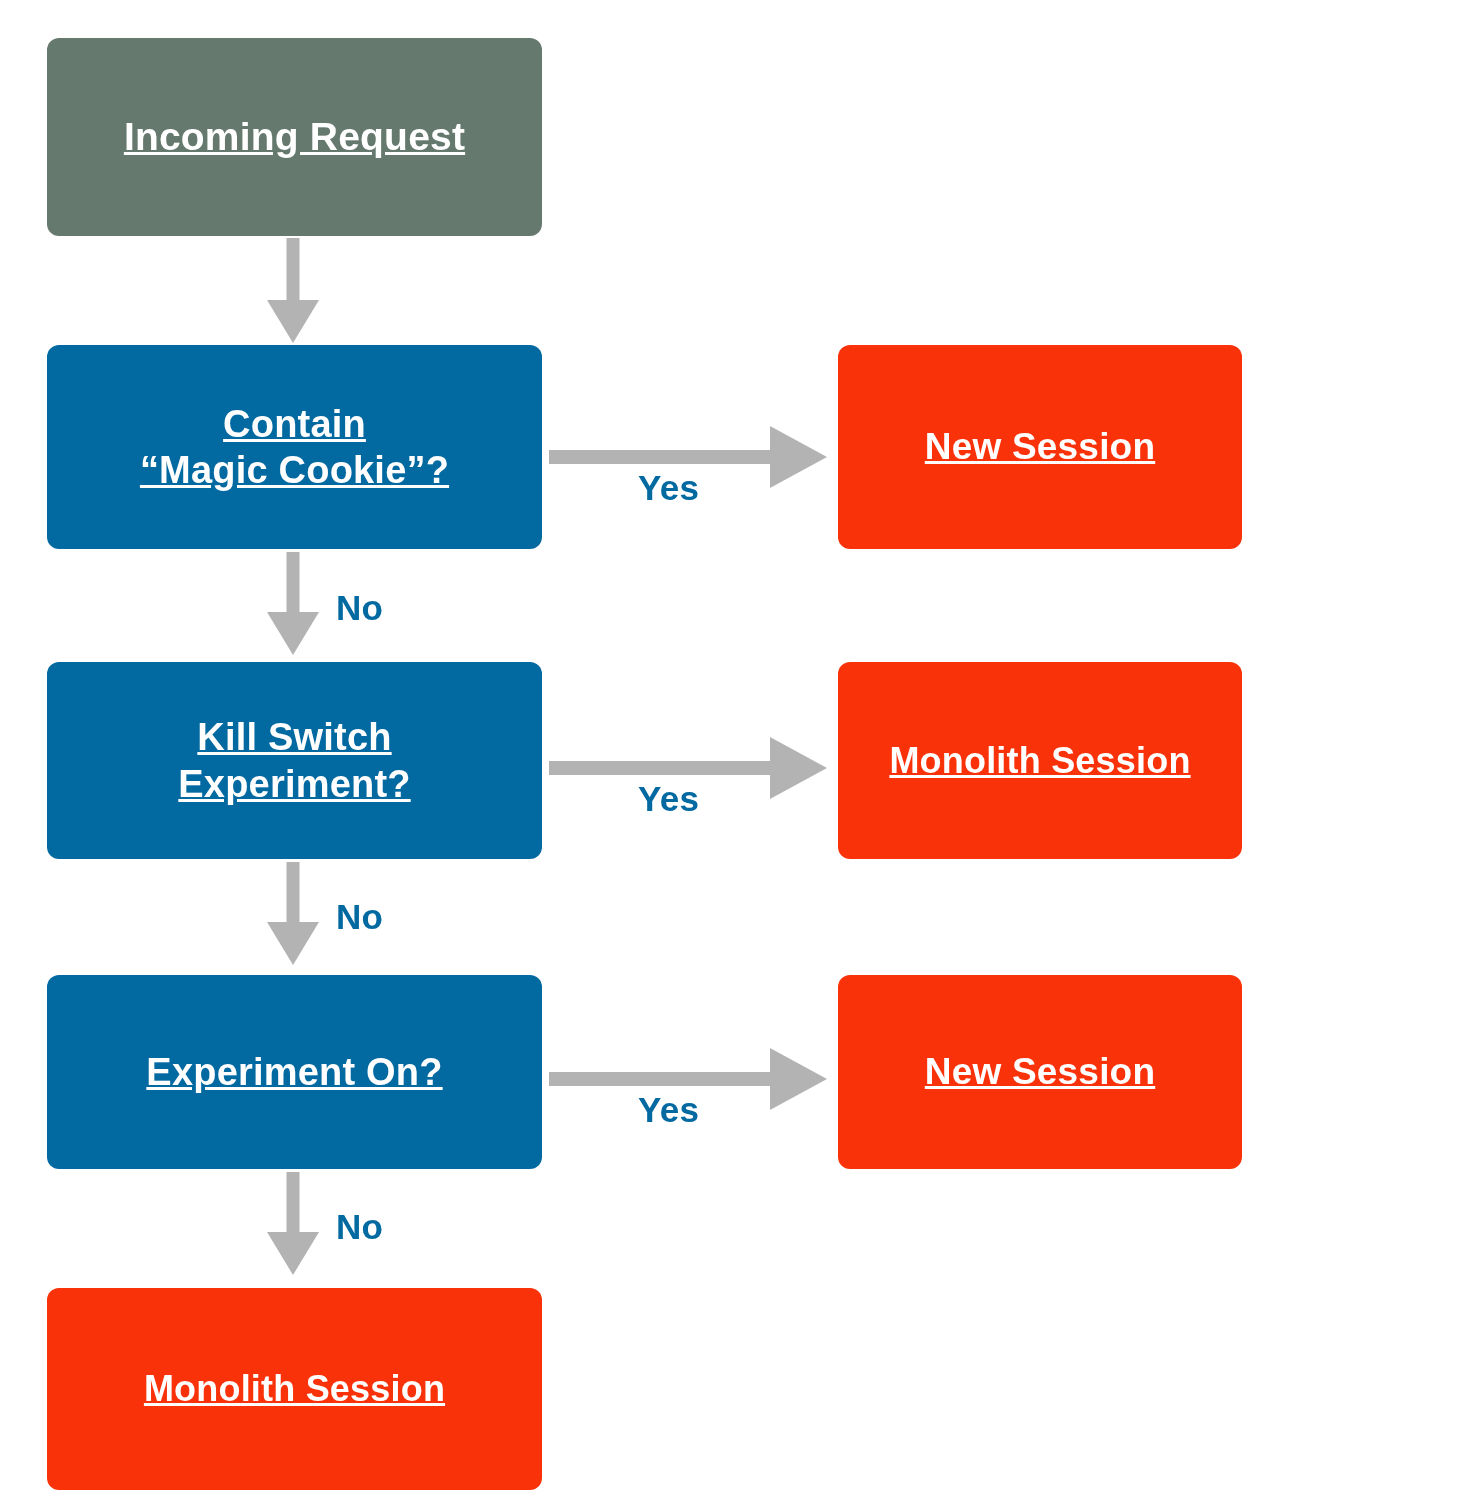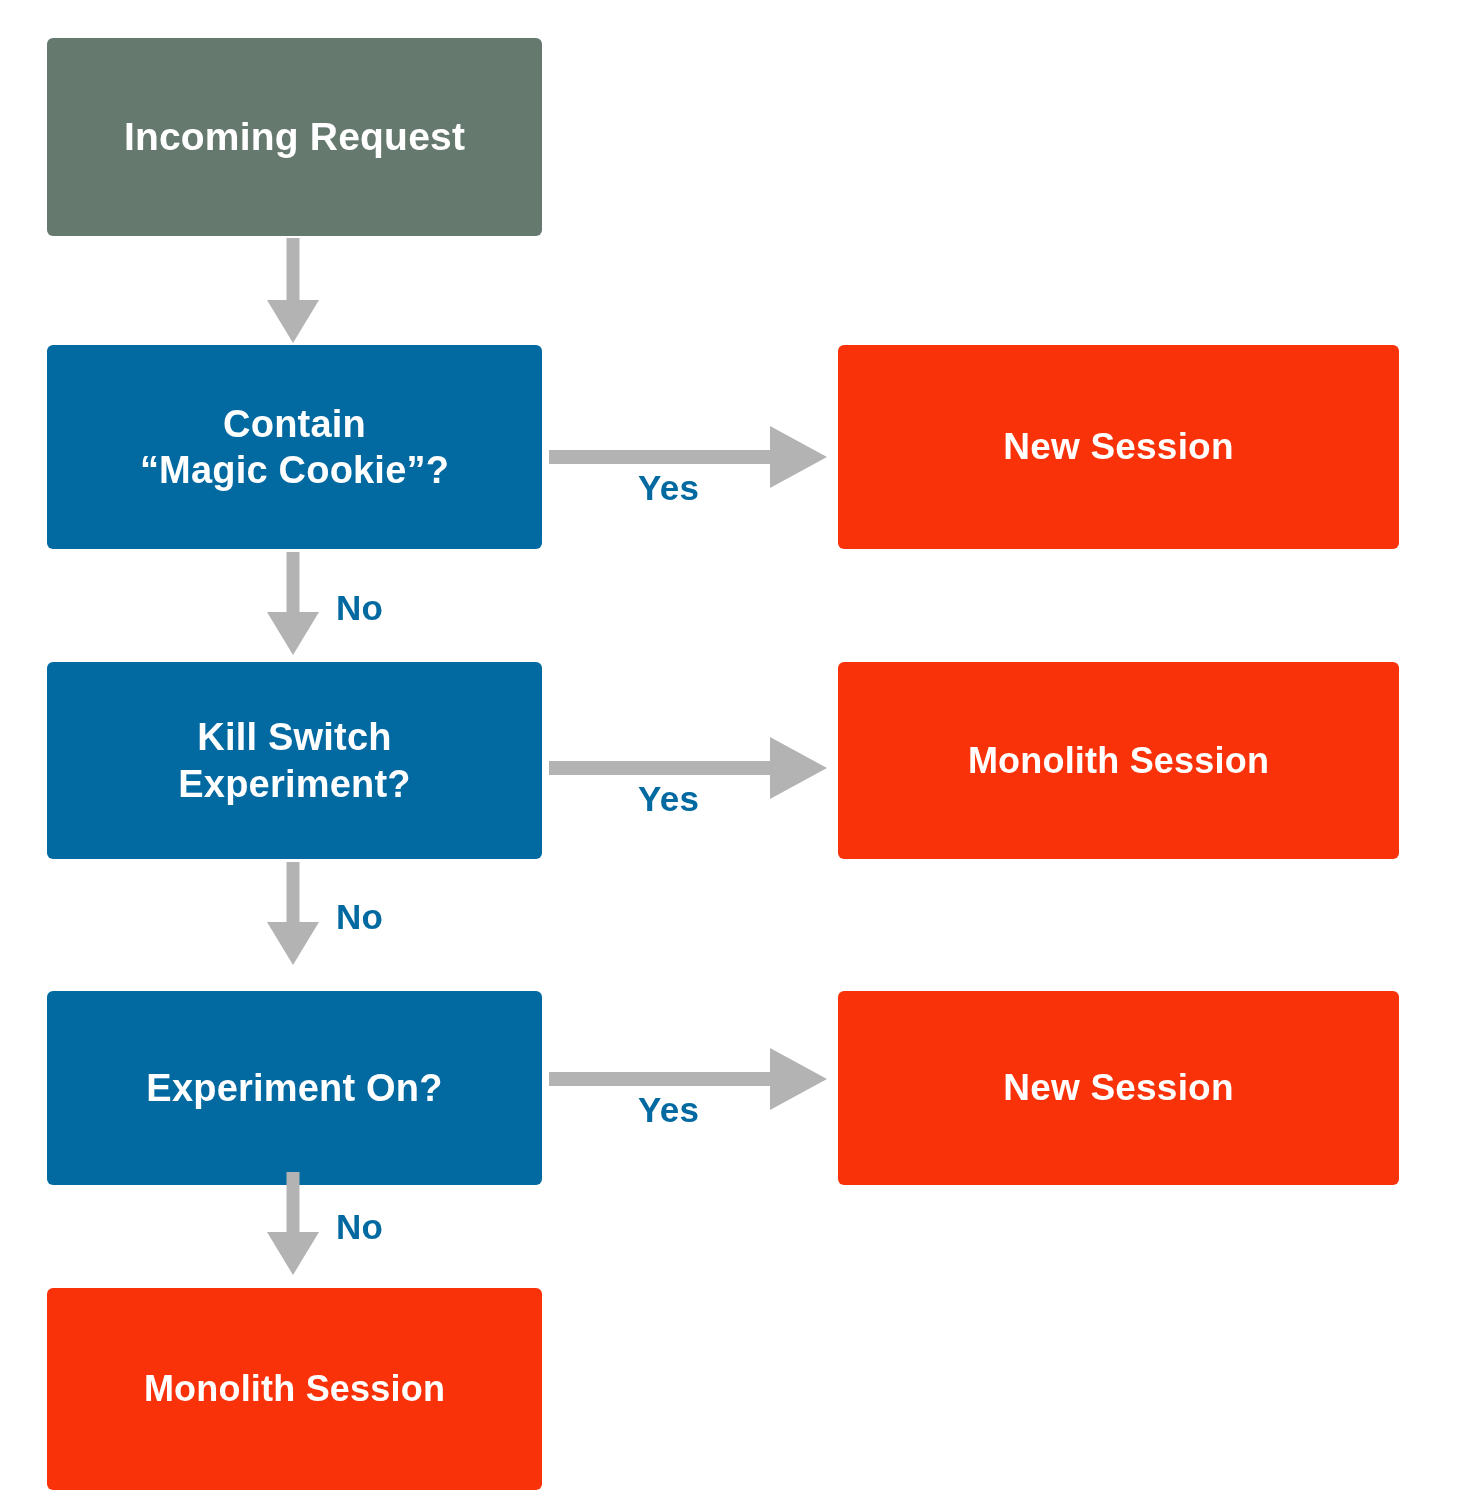--- a/index.html
+++ b/index.html
@@ -15,31 +15,32 @@
     position: relative;
     width: 1474px;
     height: 1512px;
     background: #ffffff;
     overflow: hidden;
   }
 
   
   .node {
     position: absolute;
-    border-radius: 6px;
+    border-radius: 12px;
     display: flex;
     align-items: center;
     justify-content: center;
     text-align: center;
     box-sizing: border-box;
     color: #ffffff;
     font-weight: bold;
     letter-spacing: 0.2px;
     line-height: 1.22;
     user-select: none;
+    text-decoration: underline;
   }
   .node-start {
     background: #66796F;
   }
   .node-decision {
     background: #0369a1;
   }
   .node-result {
     background: #FA320A;
   }
@@ -50,27 +51,27 @@
   }
 
   
   .col-left {
     left: 47px;
     width: 495px;
   }
   
   .col-right {
     left: 838px;
-    width: 561px;
+    width: 404px;
   }
 
   .row-0 { top: 38px;   height: 198px; }
   .row-1 { top: 345px;  height: 204px; }
   .row-2 { top: 662px;  height: 197px; }
-  .row-3 { top: 975px;  height: 194px; margin-top: 16px; }
+  .row-3 { top: 975px;  height: 194px; }
   .row-4 { top: 1288px; height: 202px; }
 
   .fs-start    { font-size: 39px; }
   .fs-decision { font-size: 38px; }
   .fs-result   { font-size: 37px; }
 
   
   .arrow {
     position: absolute;
   }

